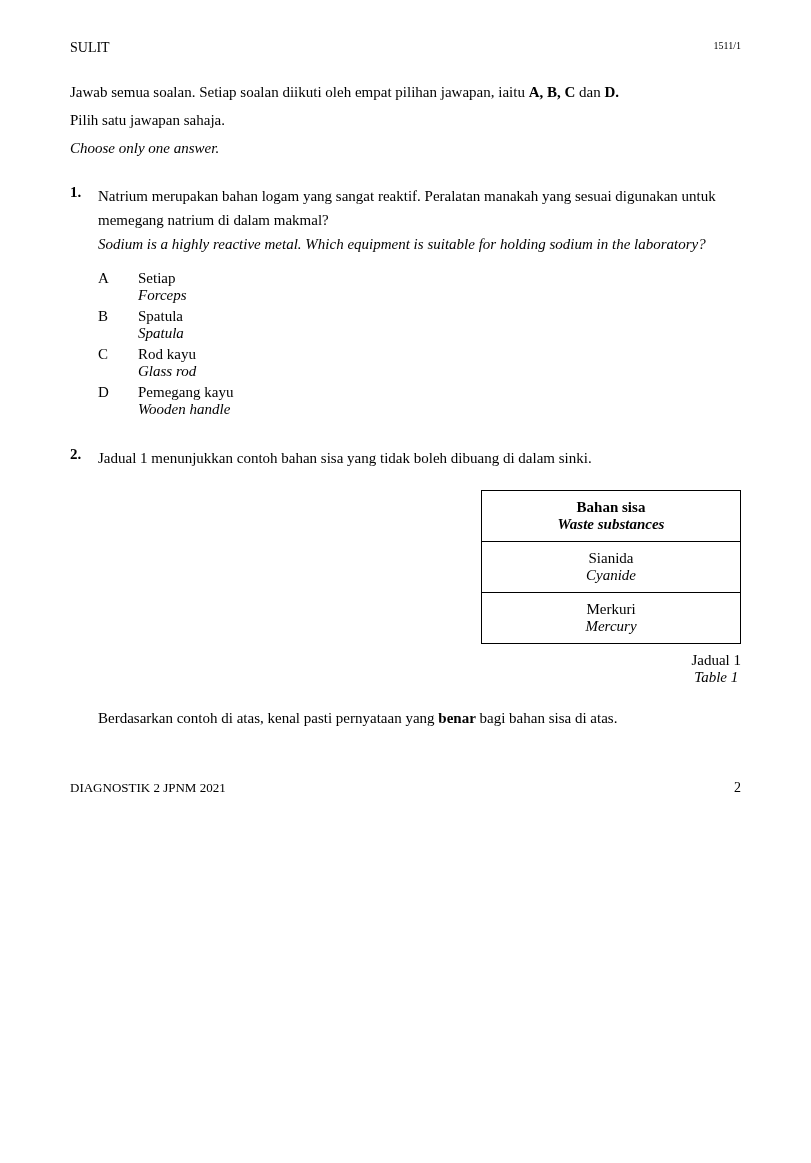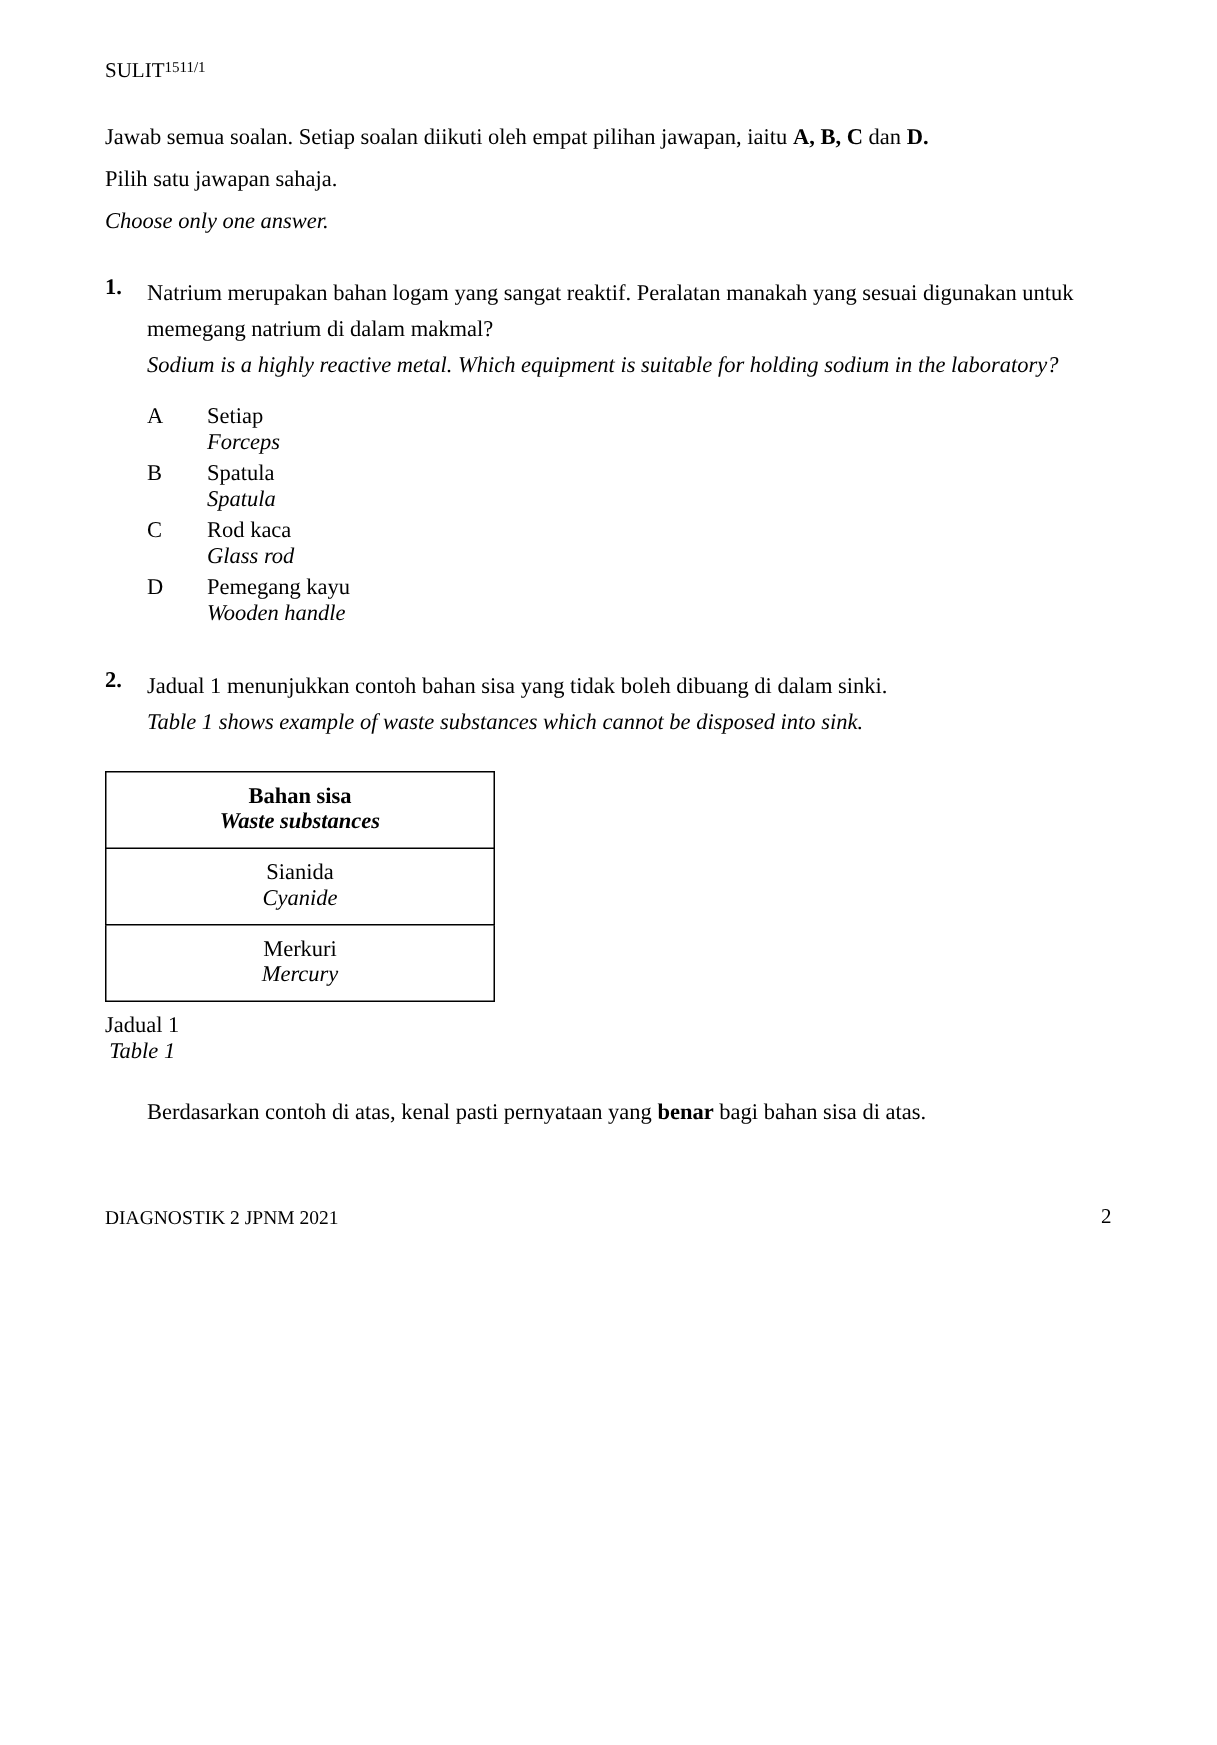--- a/index.html
+++ b/index.html
@@ -13,20 +13,21 @@
       font-family: 'Times New Roman', Times, serif;
       font-size: 15px;
       color: #000;
       width: 811px;
       min-height: 1163px;
       padding: 40px 70px 40px 70px;
     }
 
     .header {
       display: flex;
+      justify-content: space-between;
       align-items: flex-start;
       margin-bottom: 24px;
     }
 
     .header-left {
       font-size: 14px;
       font-weight: normal;
     }
 
     .header-right {
@@ -93,21 +94,21 @@
     }
 
     .option-content .italic {
       font-style: italic;
       display: block;
     }
 
     .table-container {
       display: flex;
       flex-direction: column;
-      align-items: flex-start;
+      align-items: flex-end;
       margin: 20px 0;
     }
 
     .waste-table {
       border-collapse: collapse;
       width: 260px;
       border: 1.5px solid #000;
     }
 
     .waste-table th {
@@ -208,41 +209,40 @@
       <span class="option-letter">B</span>
       <div class="option-content">
         <span>Spatula</span>
         <span class="italic">Spatula</span>
       </div>
     </div>
 
     <div class="option">
       <span class="option-letter">C</span>
       <div class="option-content">
-        <span>Rod kaca</span>
+        <span>Rod kayu</span>
         <span class="italic">Glass rod</span>
       </div>
     </div>
 
     <div class="option">
       <span class="option-letter">D</span>
       <div class="option-content">
         <span>Pemegang kayu</span>
         <span class="italic">Wooden handle</span>
       </div>
     </div>
   </div>
 </div>
 
 <div class="question-section">
   <div class="question-header">
     <span class="question-number bold">2.</span>
     <div class="question-text">
       <p>Jadual 1 menunjukkan contoh bahan sisa yang tidak boleh dibuang di dalam sinki.</p>
-      <p class="italic">Table 1 shows example of waste substances which cannot be disposed into sink.</p>
     </div>
   </div>
 
   <div class="table-container">
     <table class="waste-table">
       <thead>
         <tr>
           <th>
             <span>Bahan sisa</span>
             <span class="italic">Waste substances</span>

